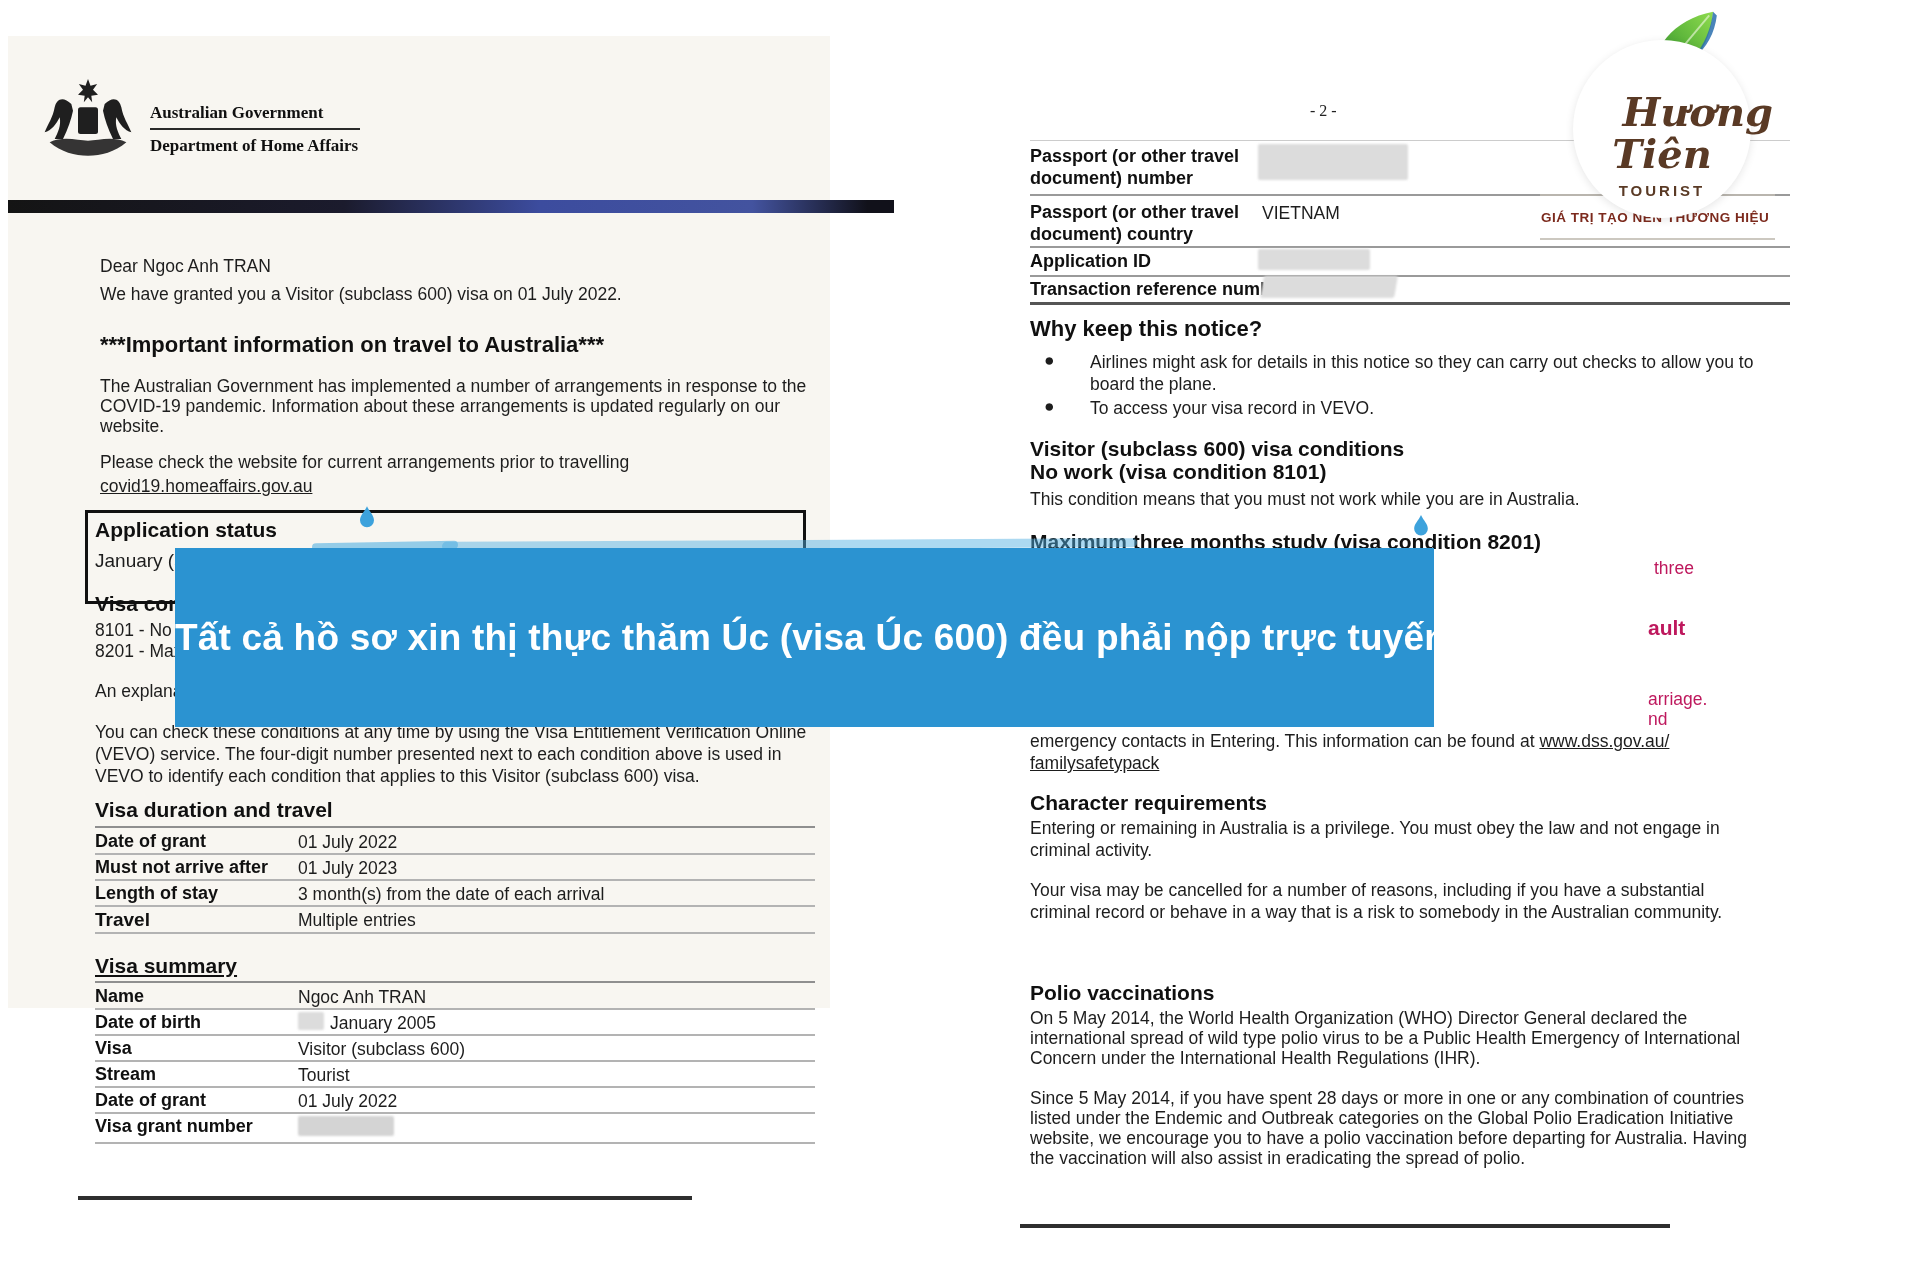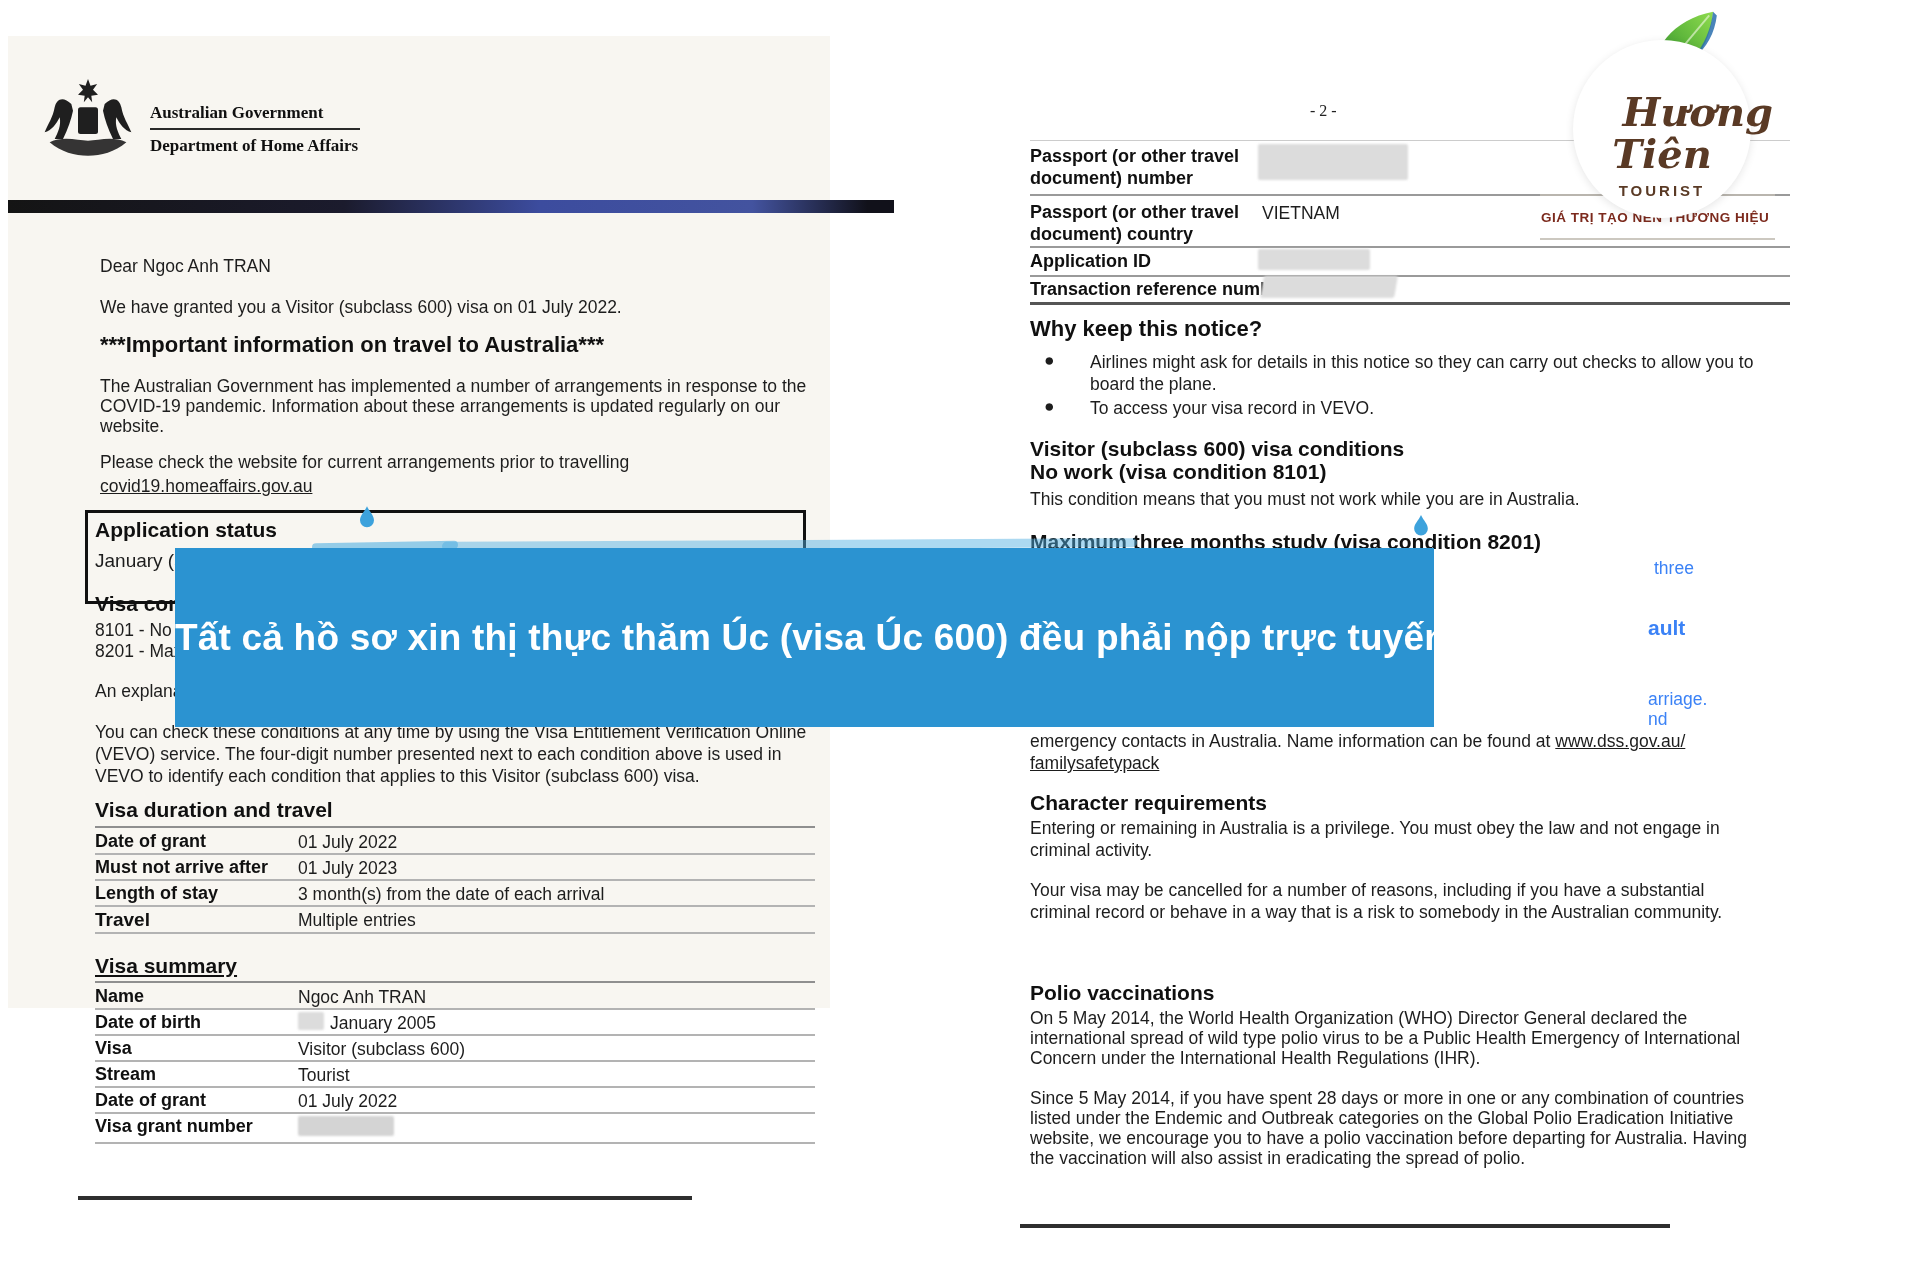--- a/index.html
+++ b/index.html
@@ -5,21 +5,21 @@
   html,body{margin:0;padding:0;background:#ffffff;}
   .stage{position:relative;width:1920px;height:1280px;overflow:hidden;background:#ffffff;
          font-family:"Liberation Sans",sans-serif;}
   .abs{position:absolute;}
   .t{font-family:"Liberation Sans",sans-serif;font-size:17.5px;color:#1d1d1d;white-space:nowrap;}
   .h{font-family:"Liberation Sans",sans-serif;font-weight:bold;color:#101010;white-space:nowrap;}
   .serif{font-family:"Liberation Serif",serif;}
   .u{text-decoration:underline;}
   .ln{height:2px;background:#b3b3b3;}
   .blur{background:#dcdcdc;border-radius:2px;filter:blur(1.3px);}
-  .frag{font-family:"Liberation Sans",sans-serif;font-size:17.5px;color:#3b82f6;white-space:nowrap;}
+  .frag{font-family:"Liberation Sans",sans-serif;font-size:17.5px;color:#be185d;white-space:nowrap;}
   .banner{background:#2b93d1;}
   .banner-text{color:#ffffff;font-weight:700;font-size:37px;letter-spacing:.2px;
                text-align:center;font-family:"Liberation Sans",sans-serif;white-space:nowrap;}
   .scribble{background:rgba(82,176,226,.6);border-radius:5px;}
   .logo-script{font-family:"DejaVu Serif",serif;font-style:italic;font-weight:bold;color:#5a3a25;white-space:nowrap;}
 </style>
 </head>
 <body>
 
 <div class="stage">
@@ -35,21 +35,21 @@
       <path fill="#1f1f1f" d="M14,78 C30,70 48,76 60,76 C72,76 90,70 106,78 C92,90 76,94 60,94 C44,94 28,90 14,78 Z" opacity=".9"></path>
     </svg>
   </div>
   <div class="abs h serif" style="left:150px;top:103px;font-size:17px;">Australian Government</div>
   <div class="abs" style="left:150px;top:128px;width:210px;height:1.5px;background:#2a2a2a;"></div>
   <div class="abs h serif" style="left:150px;top:136px;font-size:17px;">Department of Home Affairs</div>
 
   <div class="abs" style="left:8px;top:200px;width:886px;height:13px;background:linear-gradient(90deg,#141414 0%,#1b1b2d 38%,#3c4c9e 60%,#43539f 84%,#11111a 97%);"></div>
 
   <div class="abs t" style="left:100px;top:256px;">Dear Ngoc Anh TRAN</div>
-  <div class="abs t" style="left:100px;top:297px;">We have granted you a Visitor (subclass 600) visa on 01 July 2022.</div>
+  <div class="abs t" style="left:100px;top:284px;">We have granted you a Visitor (subclass 600) visa on 01 July 2022.</div>
   <div class="abs h" style="left:100px;top:332px;font-size:22px;">***Important information on travel to Australia***</div>
   <div class="abs t" style="left:100px;top:376px;">The Australian Government has implemented a number of arrangements in response to the</div>
   <div class="abs t" style="left:100px;top:396px;">COVID-19 pandemic. Information about these arrangements is updated regularly on our</div>
   <div class="abs t" style="left:100px;top:416px;">website.</div>
   <div class="abs t" style="left:100px;top:452px;">Please check the website for current arrangements prior to travelling</div>
   <div class="abs t u" style="left:100px;top:476px;">covid19.homeaffairs.gov.au</div>
 
   <div class="abs" style="left:85px;top:510px;width:715px;height:88px;border:3px solid #111;background:transparent;"></div>
   <div class="abs h" style="left:95px;top:518px;font-size:21px;">Application status</div>
   <div class="abs t" style="left:95px;top:550px;font-size:19px;">January (su</div>
@@ -131,21 +131,21 @@
   <div class="abs h" style="left:1030px;top:460px;font-size:21px;">No work (visa condition 8101)</div>
   <div class="abs t" style="left:1030px;top:489px;">This condition means that you must not work while you are in Australia.</div>
   <div class="abs h" style="left:1030px;top:530px;font-size:21px;">Maximum three months study (visa condition 8201)</div>
 
   <div class="abs frag" style="left:1654px;top:558px;">three</div>
   <div class="abs frag h" style="left:1648px;top:616px;font-size:21px;">ault</div>
   <div class="abs frag" style="left:1648px;top:689px;">arriage.</div>
   <div class="abs frag" style="left:1648px;top:709px;">nd</div>
 
   <div class="abs t" style="left:1030px;top:731px;">
-    <span>emergency contacts in Australia. Name information can be found at </span><span class="u">www.dss.gov.au/</span>
+    <span>emergency contacts in Entering. This information can be found at </span><span class="u">www.dss.gov.au/</span>
   </div>
   <div class="abs t u" style="left:1030px;top:753px;">familysafetypack</div>
 
   <div class="abs h" style="left:1030px;top:791px;font-size:21px;">Character requirements</div>
   <div class="abs t" style="left:1030px;top:818px;">Entering or remaining in Australia is a privilege. You must obey the law and not engage in</div>
   <div class="abs t" style="left:1030px;top:840px;">criminal activity.</div>
   <div class="abs t" style="left:1030px;top:880px;">Your visa may be cancelled for a number of reasons, including if you have a substantial</div>
   <div class="abs t" style="left:1030px;top:902px;">criminal record or behave in a way that is a risk to somebody in the Australian community.</div>
 
   <div class="abs h" style="left:1030px;top:981px;font-size:21px;">Polio vaccinations</div>

